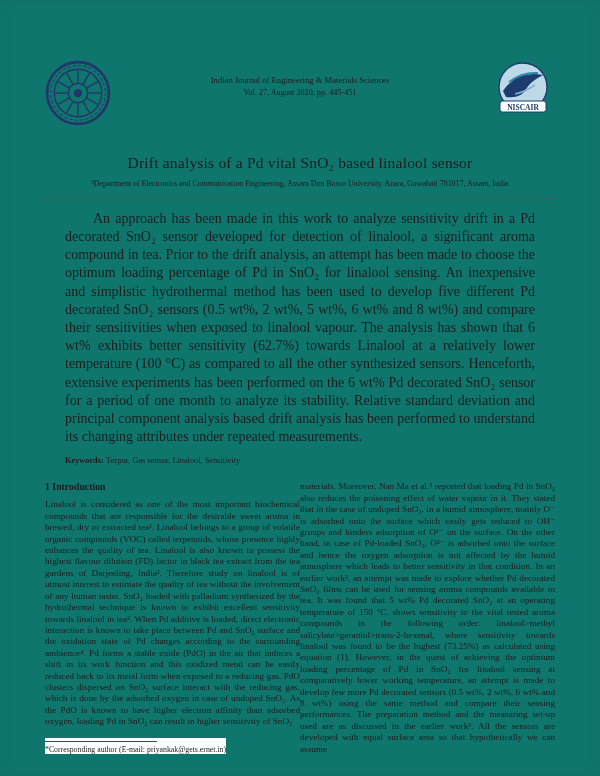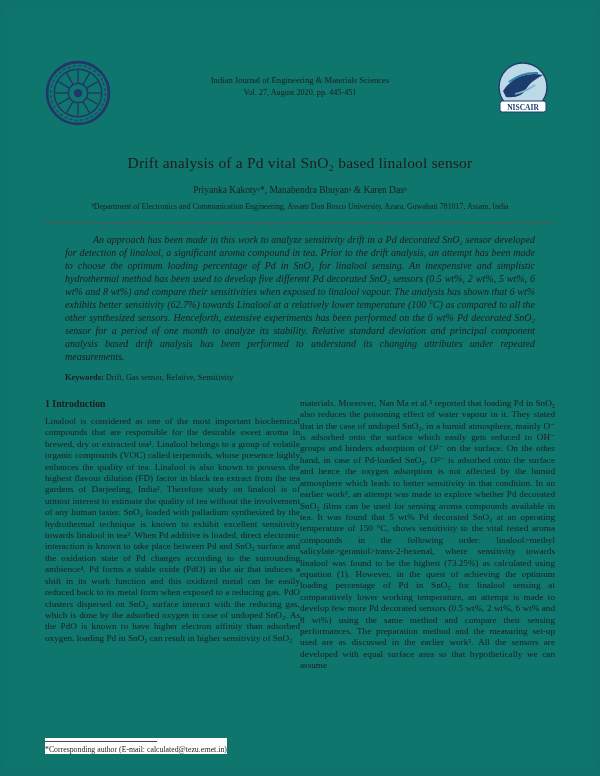--- a/index.html
+++ b/index.html
@@ -51,25 +51,24 @@
     line-height: 1.5;
   }
   .head-rule {
     margin-top: 9px;
     border: 0;
     border-top: 1px solid #555;
     height: 0;
   }
   .abstract {
     margin: 10px 20px 0 20px;
-    font-size: 10px;
+    font-size: 14px;
     line-height: 1.3;
     text-align: justify;
     text-indent: 28px;
-    font-style: italic;
   }
   .keywords {
     margin: 10px 20px 0 20px;
     font-size: 8.3px;
   }
   .keywords .kw-label { font-weight: bold; text-align: center; }
   .columns {
     display: flex;
     gap: 0;
     margin-top: 16px;
@@ -144,43 +143,42 @@
         <path d="M24 34 Q34 32 44 25" stroke="#7fb2cf" stroke-width="1.6" fill="none"></path>
         <rect x="9" y="41" width="46" height="11" rx="2.5" fill="#ffffff" stroke="#1d3c6e" stroke-width="1"></rect>
         <text x="32" y="49.5" text-anchor="middle" font-size="7.5" font-weight="bold" fill="#1d3c6e">NISCAIR</text>
       </svg>
     </div>
 
   </div>
 
   <h1 class="paper-title">Drift analysis of a Pd vital SnO₂ based linalool sensor</h1>
 
-  <div class="authors">Priyanka Kakotyᵃ*, Manabendra Bhuyanᵃ &amp; Karen Dasᵇ</div>
 
   <div class="affiliations">
     <div>ᵇDepartment of Electronics and Communication Engineering, Assam Don Bosco University, Azara, Guwahati 781017, Assam, India</div>
   </div>
 
   <hr class="head-rule">
 
   <div class="abstract">An approach has been made in this work to analyze sensitivity drift in a Pd decorated SnO₂ sensor developed for detection of linalool, a significant aroma compound in tea. Prior to the drift analysis, an attempt has been made to choose the optimum loading percentage of Pd in SnO₂ for linalool sensing. An inexpensive and simplistic hydrothermal method has been used to develop five different Pd decorated SnO₂ sensors (0.5 wt%, 2 wt%, 5 wt%, 6 wt% and 8 wt%) and compare their sensitivities when exposed to linalool vapour. The analysis has shown that 6 wt% exhibits better sensitivity (62.7%) towards Linalool at a relatively lower temperature (100 °C) as compared to all the other synthesized sensors. Henceforth, extensive experiments has been performed on the 6 wt% Pd decorated SnO₂ sensor for a period of one month to analyze its stability. Relative standard deviation and principal component analysis based drift analysis has been performed to understand its changing attributes under repeated measurements.</div>
 
   <div class="keywords">
     <span class="kw-label">Keywords:</span>
-    <span>Drift, Gas sensor, Relative, Sensitivity</span>
+    <span>Tezpur, Gas sensor, Linalool, Sensitivity</span>
   </div>
 
   <div class="columns">
     <div class="col">
       <h2 class="section-heading">1 Introduction</h2>
       <div>Linalool is considered as one of the most important biochemical compounds that are responsible for the desirable sweet aroma in brewed, dry or extracted tea¹. Linalool belongs to a group of volatile organic compounds (VOC) called terpenoids, whose presence highly enhances the quality of tea. Linalool is also known to possess the highest flavour dilution (FD) factor in black tea extract from the tea gardens of Darjeeling, India². Therefore study on linalool is of utmost interest to estimate the quality of tea without the involvement of any human taster. SnO₂ loaded with palladium synthesized by the hydrothermal technique is known to exhibit excellent sensitivity towards linalool in tea³. When Pd additive is loaded, direct electronic interaction is known to take place between Pd and SnO₂ surface and the oxidation state of Pd changes according to the surrounding ambience⁴. Pd forms a stable oxide (PdO) in the air that induces a shift in its work function and this oxidized metal can be easily reduced back to its metal form when exposed to a reducing gas. PdO clusters dispersed on SnO₂ surface interact with the reducing gas, which is done by the adsorbed oxygen in case of undoped SnO₂. As the PdO is known to have higher electron affinity than adsorbed oxygen, loading Pd in SnO₂ can result in higher sensitivity of SnO₂</div>
     </div>
     <div class="col">
       <div>materials. Moreover, Nan Ma et al.⁵ reported that loading Pd in SnO₂ also reduces the poisoning effect of water vapour in it. They stated that in the case of undoped SnO₂, in a humid atmosphere, mainly O⁻ is adsorbed onto the surface which easily gets reduced to OH⁻ groups and hinders adsorption of O²⁻ on the surface. On the other hand, in case of Pd-loaded SnO₂, O²⁻ is adsorbed onto the surface and hence the oxygen adsorption is not affected by the humid atmosphere which leads to better sensitivity in that condition. In an earlier work³, an attempt was made to explore whether Pd decorated SnO₂ films can be used for sensing aroma compounds available in tea. It was found that 5 wt% Pd decorated SnO₂ at an operating temperature of 150 °C, shows sensitivity to the vital tested aroma compounds in the following order: linalool&gt;methyl salicylate&gt;geraniol&gt;trans-2-hexenal, where sensitivity towards linalool was found to be the highest (73.25%) as calculated using equation (1). However, in the quest of achieving the optimum loading percentage of Pd in SnO₂ for linalool sensing at comparatively lower working temperature, an attempt is made to develop few more Pd decorated sensors (0.5 wt%, 2 wt%, 6 wt% and 8 wt%) using the same method and compare their sensing performances. The preparation method and the measuring set-up used are as discussed in the earlier work³. All the sensors are developed with equal surface area so that hypothetically we can assume</div>
     </div>
   </div>
 
   <div class="footnote">
     <div class="footnote-rule"></div>
-    <div class="footnote-text">*Corresponding author (E-mail: calculated@tezu.ernet.in)</div>
+    <div class="footnote-text">*Corresponding author (E-mail: priyankak@gets.ernet.in)</div>
   </div>
 
 </div>
 
 </body></html>

